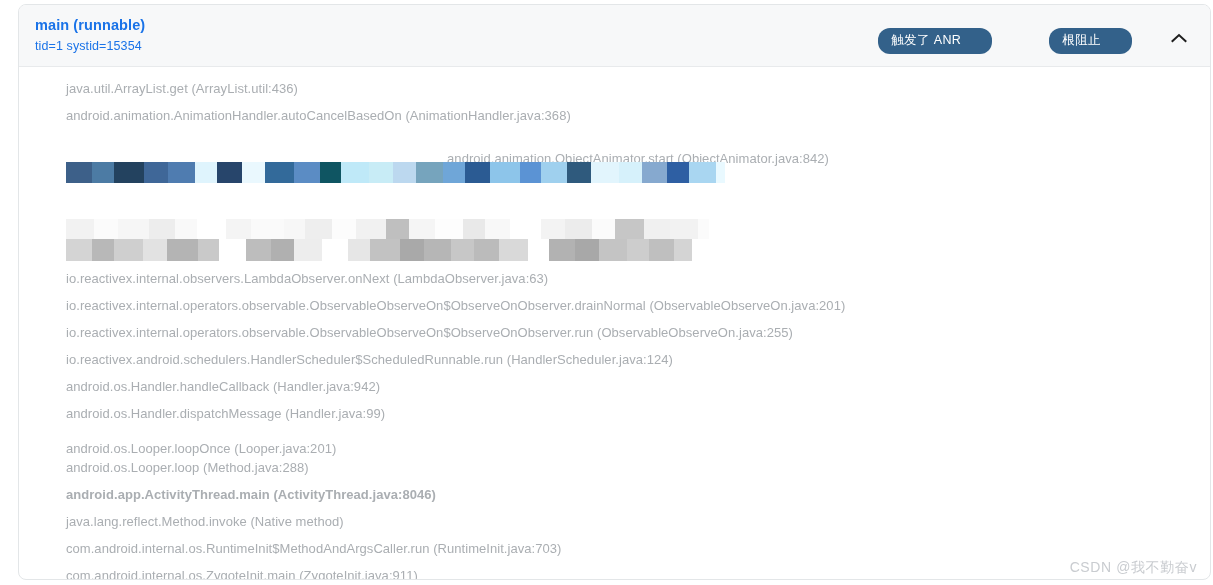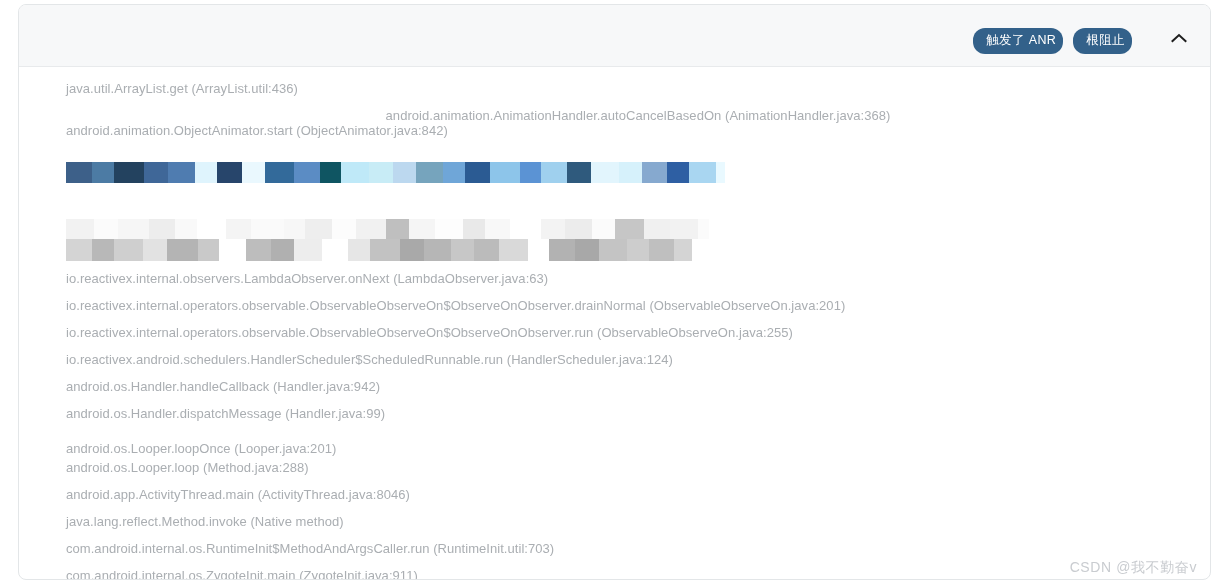--- a/index.html
+++ b/index.html
@@ -70,24 +70,25 @@
     display: flex;
     gap: 10px;
     align-items: center;
   }
 
   .badge {
     background: #33618a;
     color: #ffffff;
     font-size: 12.5px;
     line-height: 1;
-    padding: 6px 7px 7px 13px;
+    padding: 6px 31px 7px 13px;
     border-radius: 12px;
     white-space: nowrap;
     letter-spacing: 0.4px;
+    margin-left: 47px;
   }
 
   .collapse-btn {
     position: absolute;
     right: 18px;
     top: 20px;
     width: 26px;
     height: 26px;
     display: flex;
     align-items: center;
@@ -145,44 +146,48 @@
 </style>
 </head>
 <body>
 
 <div id="root">
 
   <div class="thread-card">
 
     <div class="card-header">
 
+      <div class="header-titles">
+        <div class="thread-name">main (runnable)</div>
+        <div class="thread-ids">tid=1 systid=15354</div>
+      </div>
 
       <div class="header-badges">
         <div class="badge">触发了 ANR</div>
         <div class="badge">根阻止</div>
       </div>
 
       <div class="collapse-btn">
         <span>
           <svg width="16" height="10" viewBox="0 0 16 10">
             <path d="M1.5 8 L8 2 L14.5 8" fill="none" stroke="#1f1f1f" stroke-width="2" stroke-linecap="square" stroke-linejoin="miter"></path>
           </svg>
         </span>
       </div>
     </div>
 
     <div class="card-body">
       <div class="stack-list" id="stack-list" style="top: 8px;">
           <div class="frame-row" style="position: absolute; left: 0px; right: 0px; top: 0px;">
             <div class="frame-text">java.util.ArrayList.get (ArrayList.util:436)</div>
           </div>
-          <div class="frame-row" style="position: absolute; left: 0px; right: 0px; top: 27px; justify-content: center;">
+          <div class="frame-row" style="position: absolute; left: 0px; right: 0px; top: 27px;">
             <div class="frame-text">android.animation.AnimationHandler.autoCancelBasedOn (AnimationHandler.java:368)</div>
           </div>
-          <div class="frame-row" style="position: absolute; left: 0px; right: 0px; top: 42px;">
+          <div class="frame-row" style="position: absolute; left: 0px; right: 0px; top: 70px; justify-content: center;">
             <div class="frame-text">android.animation.ObjectAnimator.start (ObjectAnimator.java:842)</div>
           </div>
           <div class="frame-row" style="position: absolute; left: 0px; right: 0px; top: 81px; height: 34px;">
             <div class="mosaic" style="left: 47px; top: 6px; width: 659px; height: 21px;">
               <span style="width: 26px; background: rgb(61, 96, 137);"></span>
               <span style="width: 22px; background: rgb(76, 123, 164);"></span>
               <span style="width: 30px; background: rgb(35, 66, 95);"></span>
               <span style="width: 24px; background: rgb(63, 103, 152);"></span>
               <span style="width: 27px; background: rgb(79, 124, 176);"></span>
               <span style="width: 22px; background: rgb(223, 244, 253);"></span>
@@ -285,28 +290,28 @@
           </div>
           <div class="frame-row" style="position: absolute; left: 0px; right: 0px; top: 325px;">
             <div class="frame-text">android.os.Handler.dispatchMessage (Handler.java:99)</div>
           </div>
           <div class="frame-row" style="position: absolute; left: 0px; right: 0px; top: 360px;">
             <div class="frame-text">android.os.Looper.loopOnce (Looper.java:201)</div>
           </div>
           <div class="frame-row" style="position: absolute; left: 0px; right: 0px; top: 379px;">
             <div class="frame-text">android.os.Looper.loop (Method.java:288)</div>
           </div>
-          <div class="frame-row" style="position: absolute; left: 0px; right: 0px; top: 406px;">
+          <div class="frame-row" style="position: absolute; left: 0px; right: 0px; top: 406px; font-weight: bold;">
             <div class="frame-text">android.app.ActivityThread.main (ActivityThread.java:8046)</div>
           </div>
           <div class="frame-row" style="position: absolute; left: 0px; right: 0px; top: 433px; text-align: center;">
             <div class="frame-text">java.lang.reflect.Method.invoke (Native method)</div>
           </div>
           <div class="frame-row" style="position: absolute; left: 0px; right: 0px; top: 460px;">
-            <div class="frame-text">com.android.internal.os.RuntimeInit$MethodAndArgsCaller.run (RuntimeInit.util:703)</div>
+            <div class="frame-text">com.android.internal.os.RuntimeInit$MethodAndArgsCaller.run (RuntimeInit.java:703)</div>
           </div>
           <div class="frame-row" style="position: absolute; left: 0px; right: 0px; top: 487px;">
             <div class="frame-text">com.android.internal.os.ZygoteInit.main (ZygoteInit.java:911)</div>
           </div>
         </div>
     </div>
   </div>
 
   <div class="watermark">CSDN @我不勤奋v</div>
 </div>

